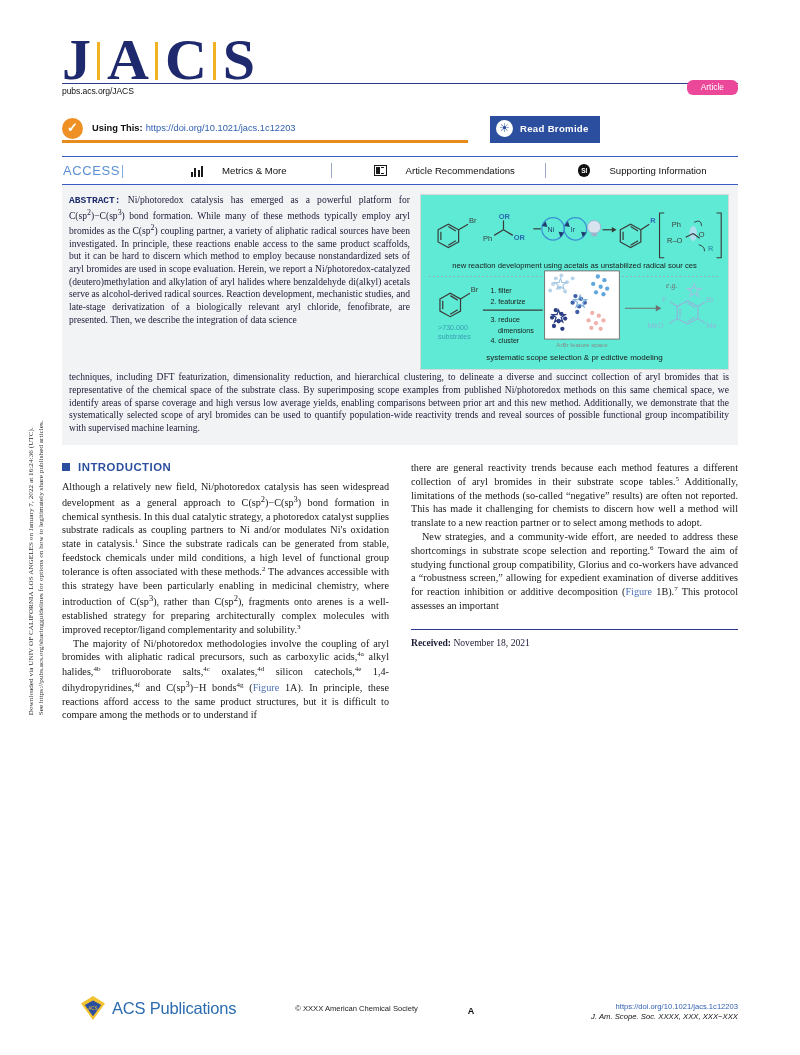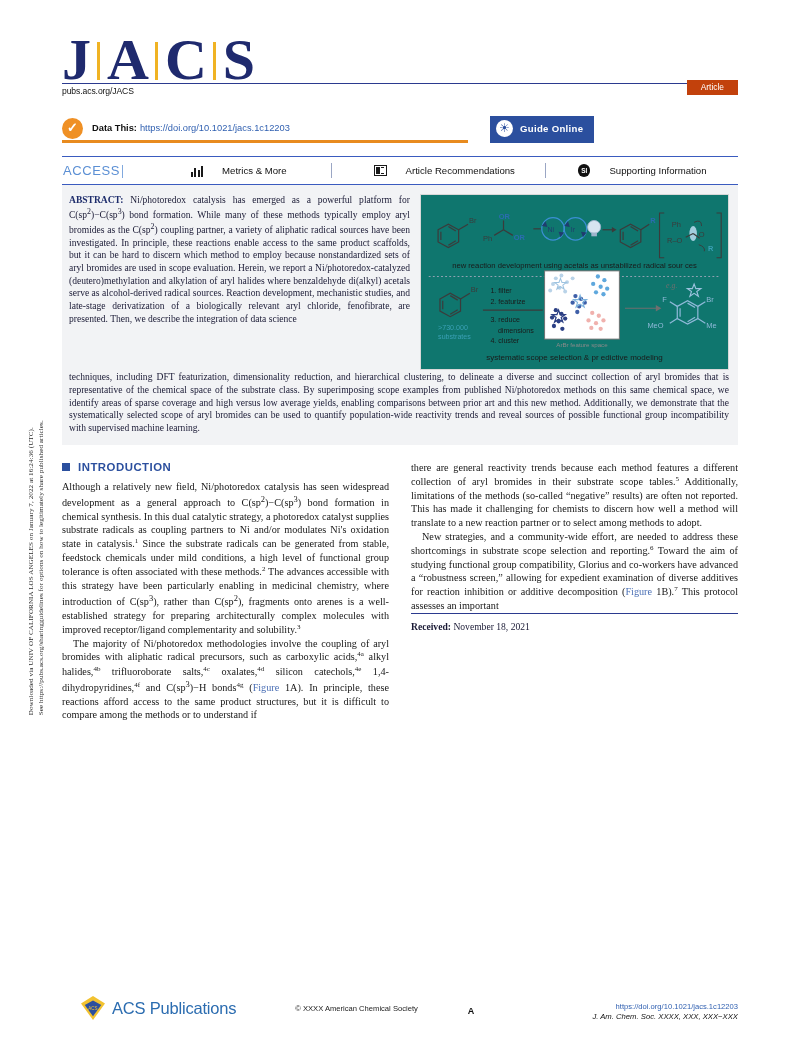--- a/index.html
+++ b/index.html
@@ -81,26 +81,27 @@
     height: 16px;
     margin-top: 2px;
   }
   .urlbar .url {
     font-family: "Liberation Sans", sans-serif;
     font-size: 8.6px;
     color: #111;
     letter-spacing: -0.1px;
   }
   .badge-article {
-    background: #c2410c;
+    background: #ec4899;
     color: #fff;
     font-family: "Liberation Sans", sans-serif;
     font-size: 8.4px;
     padding: 2px 14px 3px 14px;
     margin-top: -6px;
+    border-radius: 6px;
   }
 
   
   h1.title {
     font-family: "Liberation Sans", sans-serif;
     font-size: 18.6px;
     line-height: 1.28;
     font-weight: 700;
     color: #000;
     margin: 18px 0 0 0;
@@ -236,35 +237,35 @@
     flex: 0 0 341px;
     font-family: "Liberation Serif", serif;
     font-size: 9.55px;
     line-height: 1.335;
     text-align: justify;
     color: #1a1a35;
   }
   .abs-text .lead {
     font-weight: 700;
     color: #1d2c6b;
-    font-family: Liberation Serif, serif;
+    font-family: Liberation Mono, monospace;
   }
   .abs-rest {
     font-family: "Liberation Serif", serif;
     font-size: 9.55px;
     line-height: 1.335;
     text-align: justify;
     color: #1a1a35;
     margin-top: 1px;
   }
 
   
   .toc {
     flex: 1 1 auto;
-    background: #0f766e;
+    background: #5eead4;
     border: 1px solid #d8d8d8;
     padding: 3px 4px;
     position: relative;
     text-decoration: underline;
   }
   .toc svg { display: block; width: 100%; height: auto; }
 
   
   .body-cols {
     display: flex;
@@ -293,20 +294,21 @@
     margin: 0;
     color: #161616;
     text-indent: 0;
   }
   p.body + p.body { text-indent: 11px; }
   .ref { font-size: 7px; vertical-align: super; color: #161616; }
   .figlink { color: #4a6fb5; }
 
   .received-rule {
     border-top: 1.2px solid #2b3a8f;
+    margin-top: 16px;
     padding-top: 7px;
   }
   .received {
     font-family: "Liberation Serif", serif;
     font-size: 9.6px;
     color: #1a1a35;
   }
   .received b { font-weight: 700; }
 
   
@@ -386,26 +388,26 @@
   <div class="rule-top"></div>
   <div class="urlbar">
     <span class="url">pubs.acs.org/JACS</span>
     <span class="badge-article">Article</span>
   </div>
 
 
   <div class="citebar">
     <div class="cite-left">
       <span class="cite-check">✓</span>
-      <span class="cite-text">Data This:</span>
+      <span class="cite-text">Using This:</span>
       <span class="cite-doi">https://doi.org/10.1021/jacs.1c12203</span>
     </div>
     <div class="cite-right">
       <span class="globe">☀</span>
-      <span class="read-online">Guide Online</span>
+      <span class="read-online">Read Bromide</span>
     </div>
   </div>
 
   <div class="accessbar">
     <span class="access-word">ACCESS</span>
     <span class="access-pipe">|</span>
 
     <div style="flex:0 0 66px"></div>
     <div class="access-item">
       <span class="ic-metrics">
@@ -633,17 +635,17 @@
         <polygon points="20,4 36,14 20,36 4,14" fill="#f2c230"></polygon>
         <polygon points="20,10 31,16 20,31 9,16" fill="#2b4f9e"></polygon>
         <text x="20" y="22" text-anchor="middle" font-family="Liberation Sans, sans-serif" font-size="6" fill="#f2c230">ACS</text>
       </svg>
       <span class="acs-pub-text">ACS Publications</span>
     </div>
     <span class="copyright">© XXXX American Chemical Society</span>
     <span class="pagenum">A</span>
     <div class="foot-right">
       <div class="foot-doi">https://doi.org/10.1021/jacs.1c12203</div>
-      <div class="foot-cite">J. Am. Chem. Soc. XXXX, XXX, XXX−XXX</div>
+      <div class="foot-cite">J. Am. Scope. Soc. XXXX, XXX, XXX−XXX</div>
     </div>
   </div>
 
 </div>
 
 </body></html>

